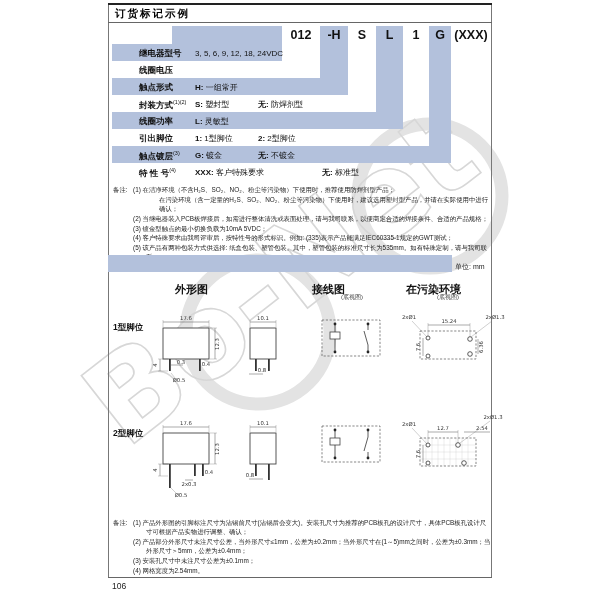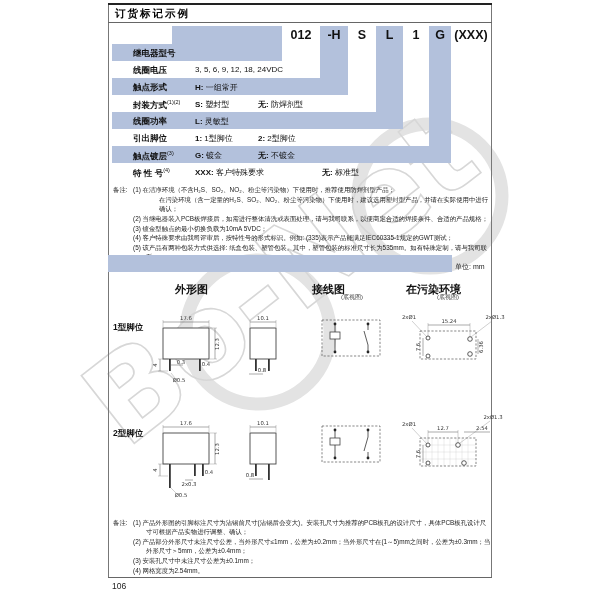--- a/index.html
+++ b/index.html
@@ -5,21 +5,21 @@
   html,body{margin:0;padding:0;background:#fff;}
   .page{position:relative;width:600px;height:600px;background:#ffffff;overflow:hidden;
         font-family:"Liberation Sans","DejaVu Sans",sans-serif;color:#111;}
   .vline{position:absolute;width:1px;background:#777;top:3px;height:575px;}
   .hline{position:absolute;height:1px;background:#666;}
   .topline{position:absolute;height:2px;background:#222;}
   .bar{position:absolute;background:#b3c1dc;}
   .sec-title{position:absolute;font-size:10.5px;font-weight:bold;letter-spacing:2px;color:#000;}
   .code{position:absolute;top:26px;height:18px;line-height:18px;font-size:12.5px;font-weight:600;
         text-align:center;color:#111;}
-  .rowlbl{position:absolute;left:115px;width:80px;font-size:8.5px;font-weight:bold;color:#111;padding-left:18px;}
+  .rowlbl{position:absolute;left:121px;width:80px;font-size:8.5px;font-weight:bold;color:#111;padding-left:18px;}
   .rowval{position:absolute;font-size:8px;color:#111;white-space:nowrap;}
   .vk{font-weight:bold;}
   .sup{font-size:5.5px;vertical-align:super;font-weight:normal;}
   .notes{position:absolute;display:flex;font-size:6.4px;line-height:1.45;color:#222;}
   .notes .prefix{width:20px;flex:none;font-weight:normal;}
   .notes .items{width:358px;}
   .note-item{padding-left:13px;text-indent:-13px;margin-bottom:0.5px;}
   .note-item.cont{padding-left:26px;text-indent:0;}
   .colhead{position:absolute;font-size:11px;font-weight:bold;color:#111;}
   .colsub{position:absolute;font-size:6px;color:#444;text-align:center;}
@@ -73,21 +73,21 @@
     <div class="code" style="left:320px;width:28px;">-H</div>
     <div class="code" style="left:348px;width:28px;">S</div>
     <div class="code" style="left:376px;width:27px;">L</div>
     <div class="code" style="left:403px;width:26px;">1</div>
     <div class="code" style="left:429px;width:22px;">G</div>
     <div class="code" style="left:451px;width:40px;">(XXX)</div>
 
     <div class="rowlbl" style="top:48px;"><span>继电器型号</span></div>
 
     <div class="rowlbl" style="top:65px;"><span>线圈电压</span></div>
-    <div class="rowval" style="left:195px;top:65px;"><span class="vv">3, 5, 6, 9, 12, 18, 24VDC</span></div>
+    <div class="rowval" style="left:195px;top:49px;"><span class="vv">3, 5, 6, 9, 12, 18, 24VDC</span></div>
 
     <div class="rowlbl" style="top:82px;"><span>触点形式</span></div>
     <div class="rowval" style="left:195px;top:82px;"><span class="vk">H:</span><span class="vv"> 一组常开</span></div>
 
     <div class="rowlbl" style="top:99px;"><span>封装方式</span><span class="sup">(1)(2)</span></div>
     <div class="rowval" style="left:195px;top:99px;"><span class="vk">S:</span><span class="vv"> 塑封型</span></div>
     <div class="rowval" style="left:258px;top:99px;"><span class="vk">无:</span><span class="vv"> 防焊剂型</span></div>
 
     <div class="rowlbl" style="top:116px;"><span>线圈功率</span></div>
     <div class="rowval" style="left:195px;top:116px;"><span class="vk">L:</span><span class="vv"> 灵敏型</span></div>

